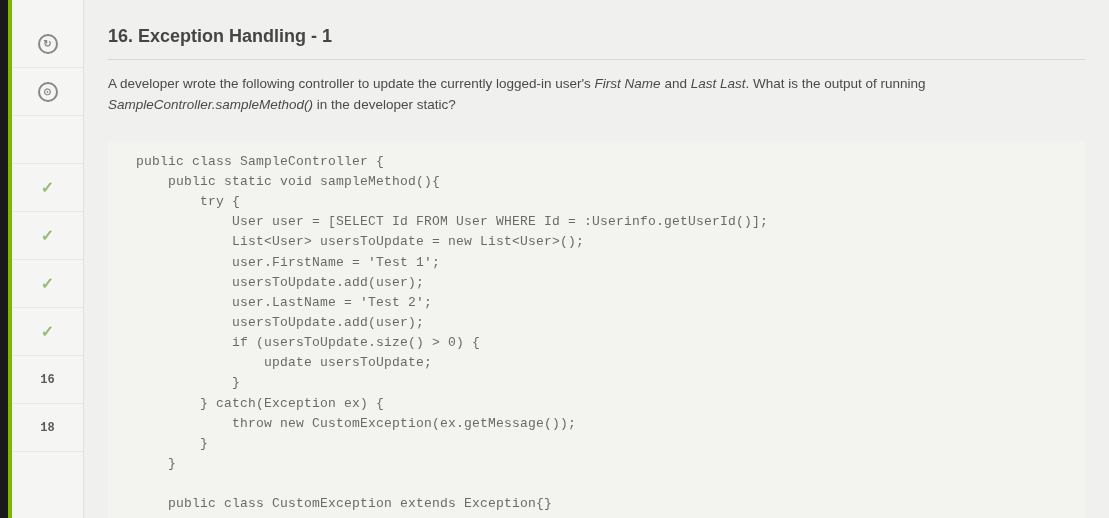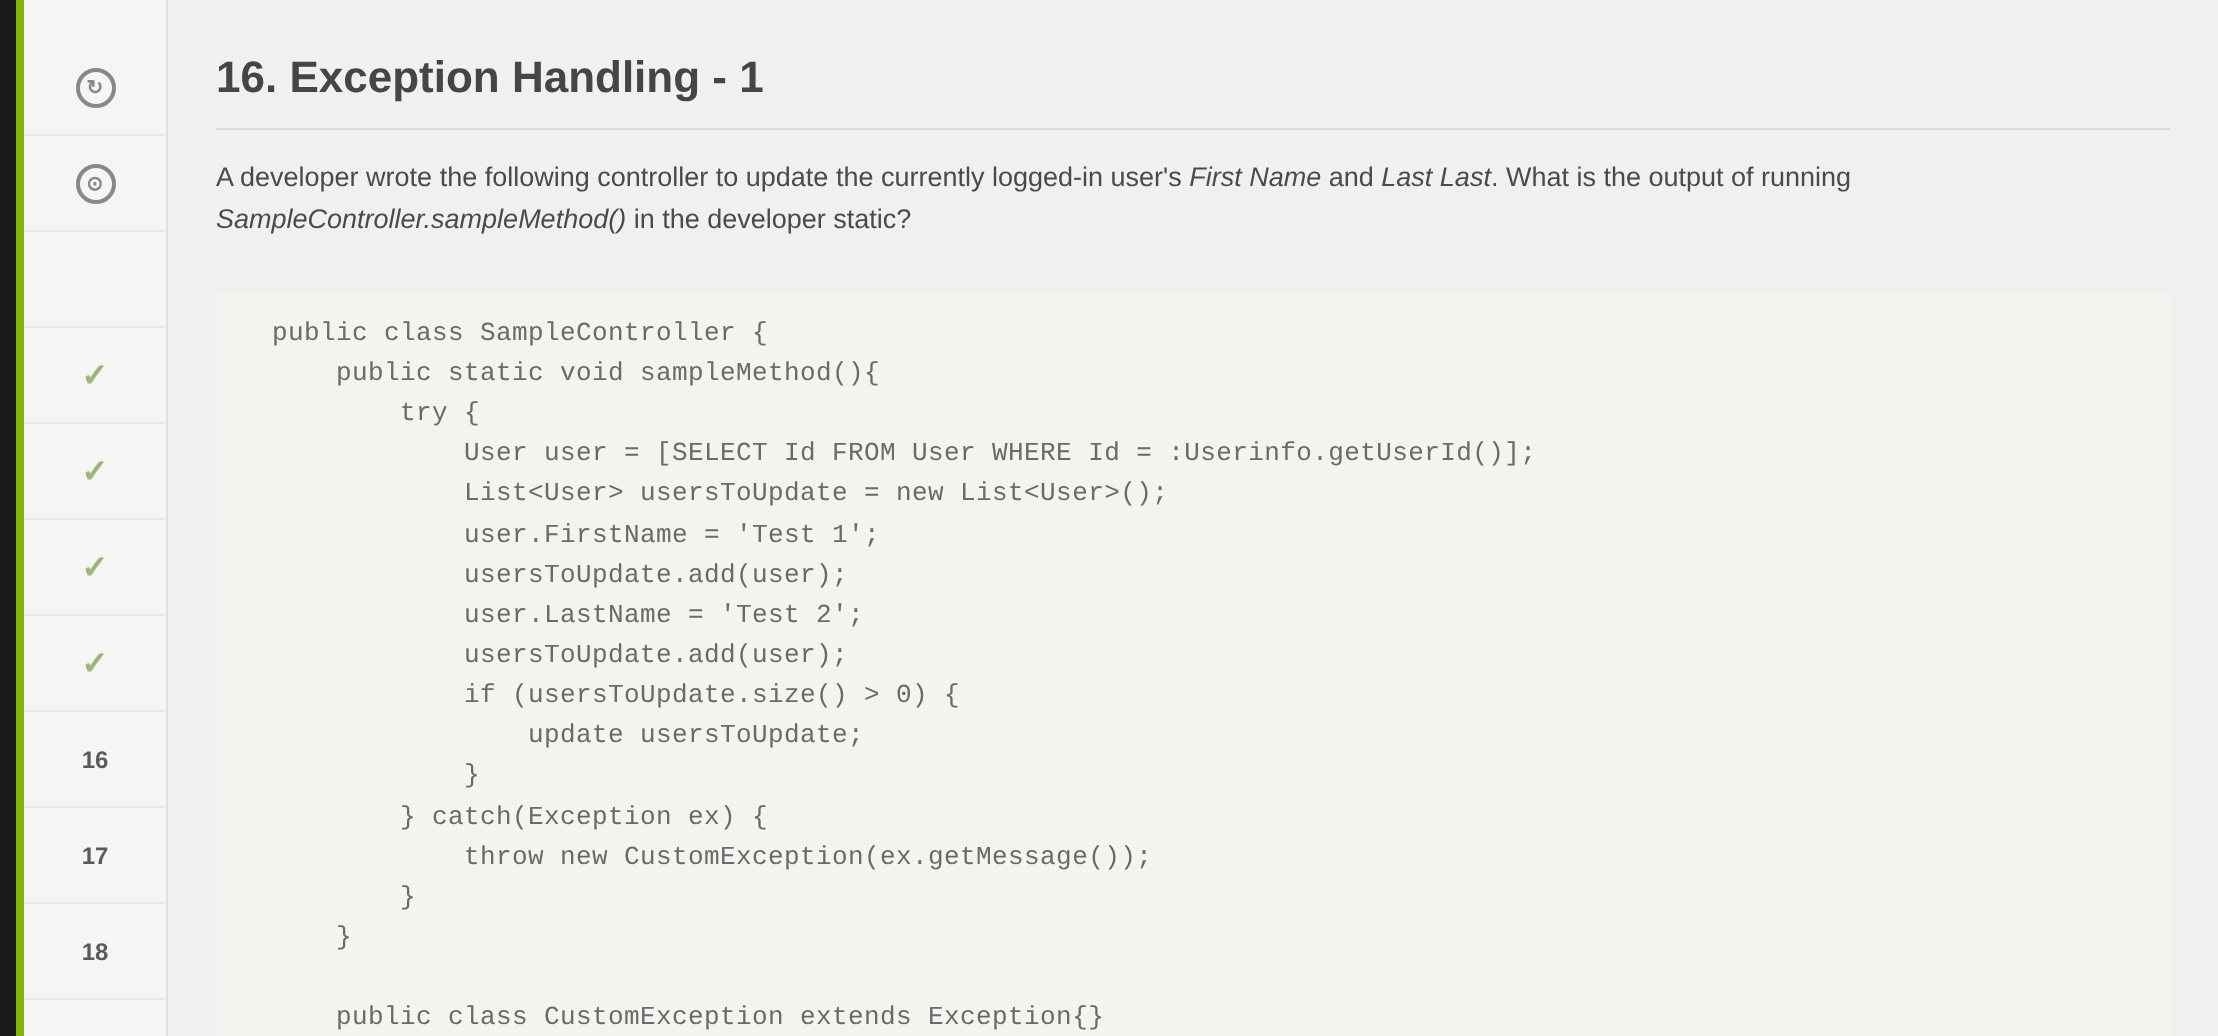--- a/index.html
+++ b/index.html
@@ -47,39 +47,40 @@
     .side-item.icon-cell {
       font-size: 14px;
     }
     .side-check {
       color: #9ab87a;
       font-size: 16px;
     }
     .side-num {
       font-weight: 700;
       color: #5a5a58;
+      font-family: Liberation Mono, monospace;
     }
     .circle-icon {
       width: 20px;
       height: 20px;
       border: 2px solid #888;
       border-radius: 50%;
       display: inline-flex;
       align-items: center;
       justify-content: center;
       font-size: 10px;
       color: #888;
     }
     .main {
       flex: 1;
       padding: 26px 24px 0 24px;
       overflow: hidden;
     }
     .q-title {
-      font-size: 22px;
+      font-size: 18px;
       font-weight: 700;
       color: #454543;
       padding-bottom: 12px;
       border-bottom: 1px solid #d8d8d4;
       margin-bottom: 14px;
     }
     .q-body {
       font-size: 13.5px;
       line-height: 1.55;
       color: #4a4a48;
@@ -122,23 +123,20 @@
   <div class="side-item">
     <span class="side-check">✓</span>
   </div>
   <div class="side-item">
     <span class="side-check">✓</span>
   </div>
   <div class="side-item">
     <span class="side-num">16</span>
   </div>
   <div class="side-item">
-    <span class="side-num">17</span>
-  </div>
-  <div class="side-item">
     <span class="side-num">18</span>
   </div>
 </div>
 
 <div class="main">
   <div class="q-title">16. Exception Handling - 1</div>
   <div class="q-body">
     <span>A developer wrote the following controller to update the currently logged-in user's </span><span class="ital">First Name</span><span> and </span><span class="ital">Last Last</span><span>. What is the output of running </span><span class="ital">SampleController.sampleMethod()</span><span> in the developer static?</span>
   </div>
   <div class="code-block">public class SampleController {

